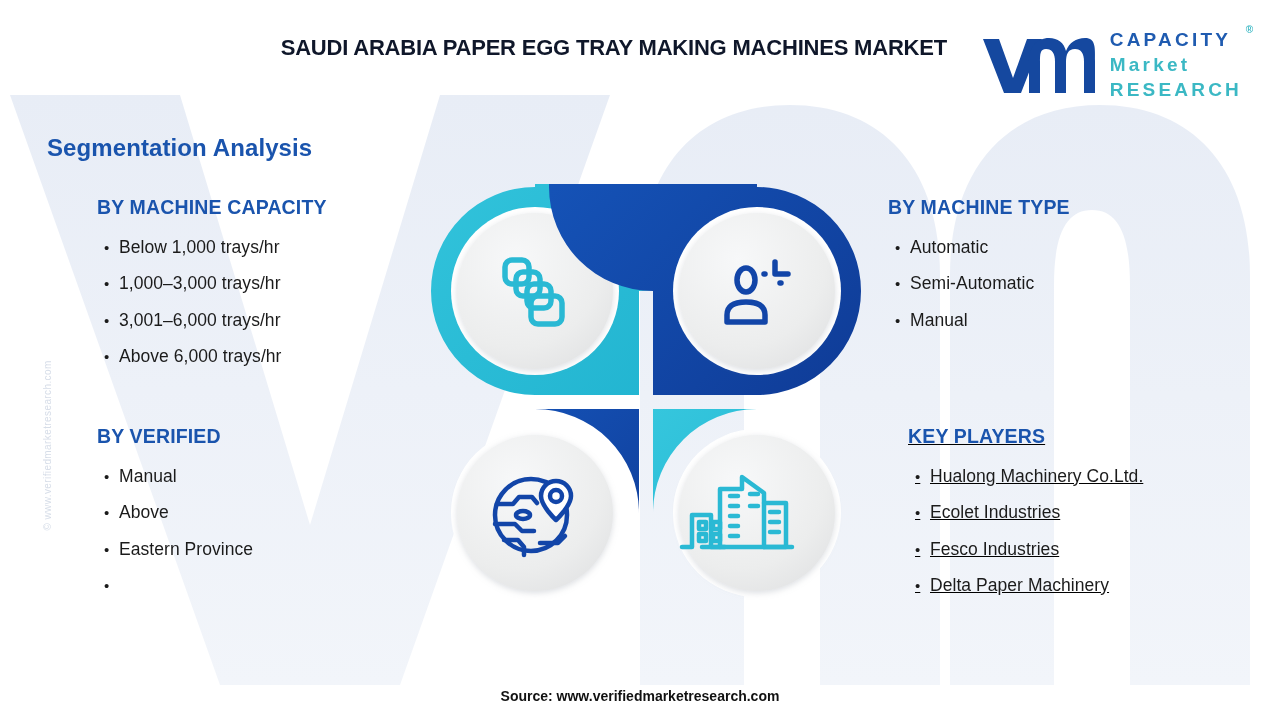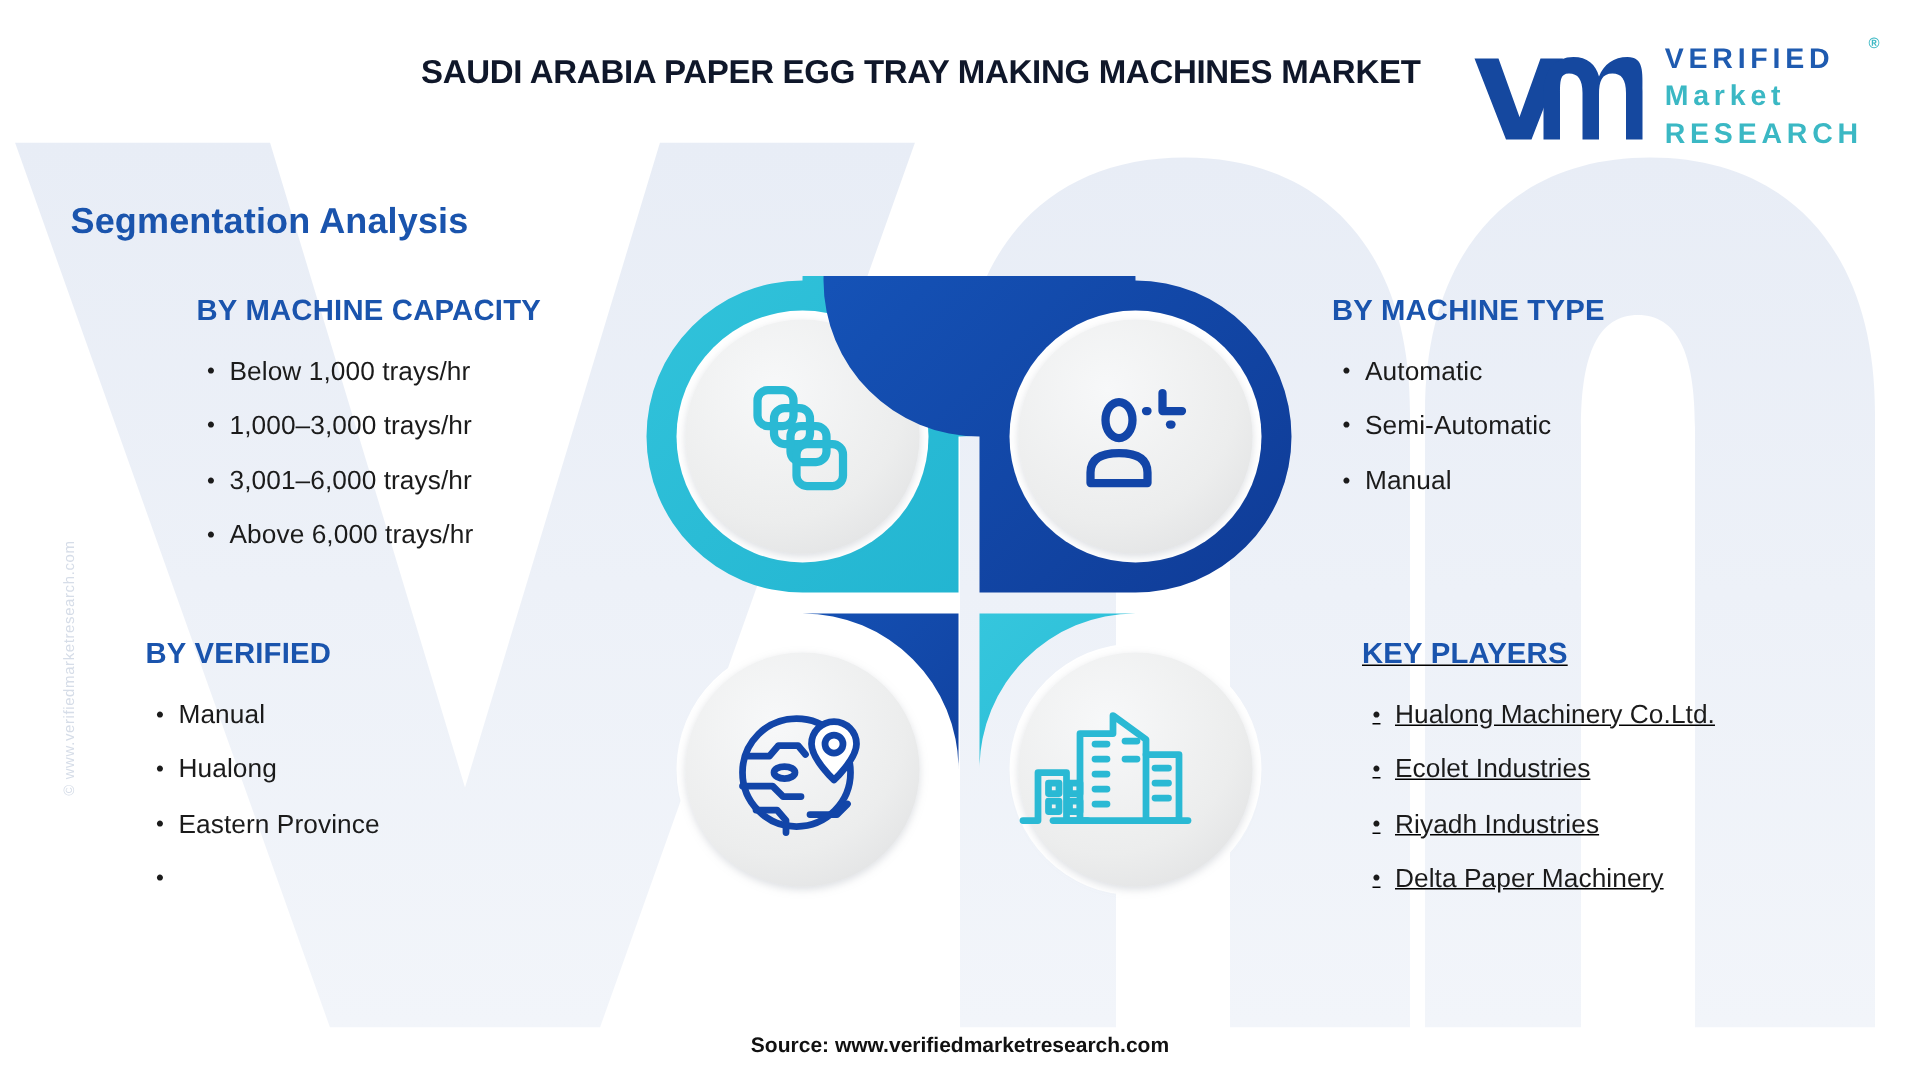--- a/index.html
+++ b/index.html
@@ -112,21 +112,21 @@
     width: 22px;
     flex: 0 0 22px;
     text-align: left;
     padding-left: 7px;
     font-size: 15px;
     line-height: 1.15;
     color: #1b1b1b;
   }
   .bullet-text { flex: 1; }
 
-  .sec-capacity  { left: 97px;  top: 196px; width: 330px; margin-left: 34px; }
+  .sec-capacity  { left: 97px;  top: 196px; width: 330px; }
   .sec-geography { left: 97px;  top: 425px; width: 330px; }
   .sec-type      { left: 888px; top: 196px; width: 340px; }
   .sec-players   { left: 908px; top: 425px; width: 350px; text-decoration: underline; }
 
   
   .pinwheel {
     position: absolute;
     left: 428px; top: 184px;
     width: 436px; height: 436px;
     z-index: 2;
@@ -167,21 +167,21 @@
 
   <h1 class="title">SAUDI ARABIA PAPER EGG TRAY MAKING MACHINES MARKET</h1>
   <h2 class="subtitle">Segmentation Analysis</h2>
 
   <div class="logo">
     <svg class="logo-mark" viewBox="0 0 118 62" aria-hidden="true">
       <path d="M3 5 L19 5 L33 44 L47 5 L62 5 L41 59 L24 59 Z" fill="#15489f"></path>
       <path d="M49 59 L49 27 C49 13 57 4 69 4 C78 4 84 9 86 17 C89 9 96 4 105 4 C116 4 115 14 115 27 L115 59 L104 59 L104 28 C104 19 101 15 95 15 C88 15 86 20 86 29 L86 59 L75 59 L75 28 C75 19 72 15 66 15 C60 15 60 20 60 29 L60 59 Z" fill="#15489f"></path>
     </svg>
     <div class="logo-text">
-      <div class="logo-line l1">VERIFIED</div>
+      <div class="logo-line l1">CAPACITY</div>
       <div class="logo-line">Market</div>
       <div class="logo-line">RESEARCH</div>
       <span class="logo-reg">®</span>
     </div>
   </div>
 
   <div class="section sec-capacity">
     <div class="section-title">BY MACHINE CAPACITY</div>
     <ul class="bullet-list">
       <li class="bullet-item">
@@ -205,21 +205,21 @@
 
   <div class="section sec-geography">
     <div class="section-title">BY VERIFIED</div>
     <ul class="bullet-list">
       <li class="bullet-item">
         <span class="bullet-dot">•</span>
         <span class="bullet-text">Manual</span>
       </li>
       <li class="bullet-item">
         <span class="bullet-dot">•</span>
-        <span class="bullet-text">Hualong</span>
+        <span class="bullet-text">Above</span>
       </li>
       <li class="bullet-item">
         <span class="bullet-dot">•</span>
         <span class="bullet-text">Eastern Province</span>
       </li>
       <li class="bullet-item">
         <span class="bullet-dot">•</span>
       </li>
     </ul>
   </div>
@@ -248,21 +248,21 @@
       <li class="bullet-item">
         <span class="bullet-dot">•</span>
         <span class="bullet-text">Hualong Machinery Co.Ltd.</span>
       </li>
       <li class="bullet-item">
         <span class="bullet-dot">•</span>
         <span class="bullet-text">Ecolet Industries</span>
       </li>
       <li class="bullet-item">
         <span class="bullet-dot">•</span>
-        <span class="bullet-text">Riyadh Industries</span>
+        <span class="bullet-text">Fesco Industries</span>
       </li>
       <li class="bullet-item">
         <span class="bullet-dot">•</span>
         <span class="bullet-text">Delta Paper Machinery</span>
       </li>
     </ul>
   </div>
 
   <svg class="pinwheel" viewBox="0 0 436 436" aria-hidden="true">
     <defs>

